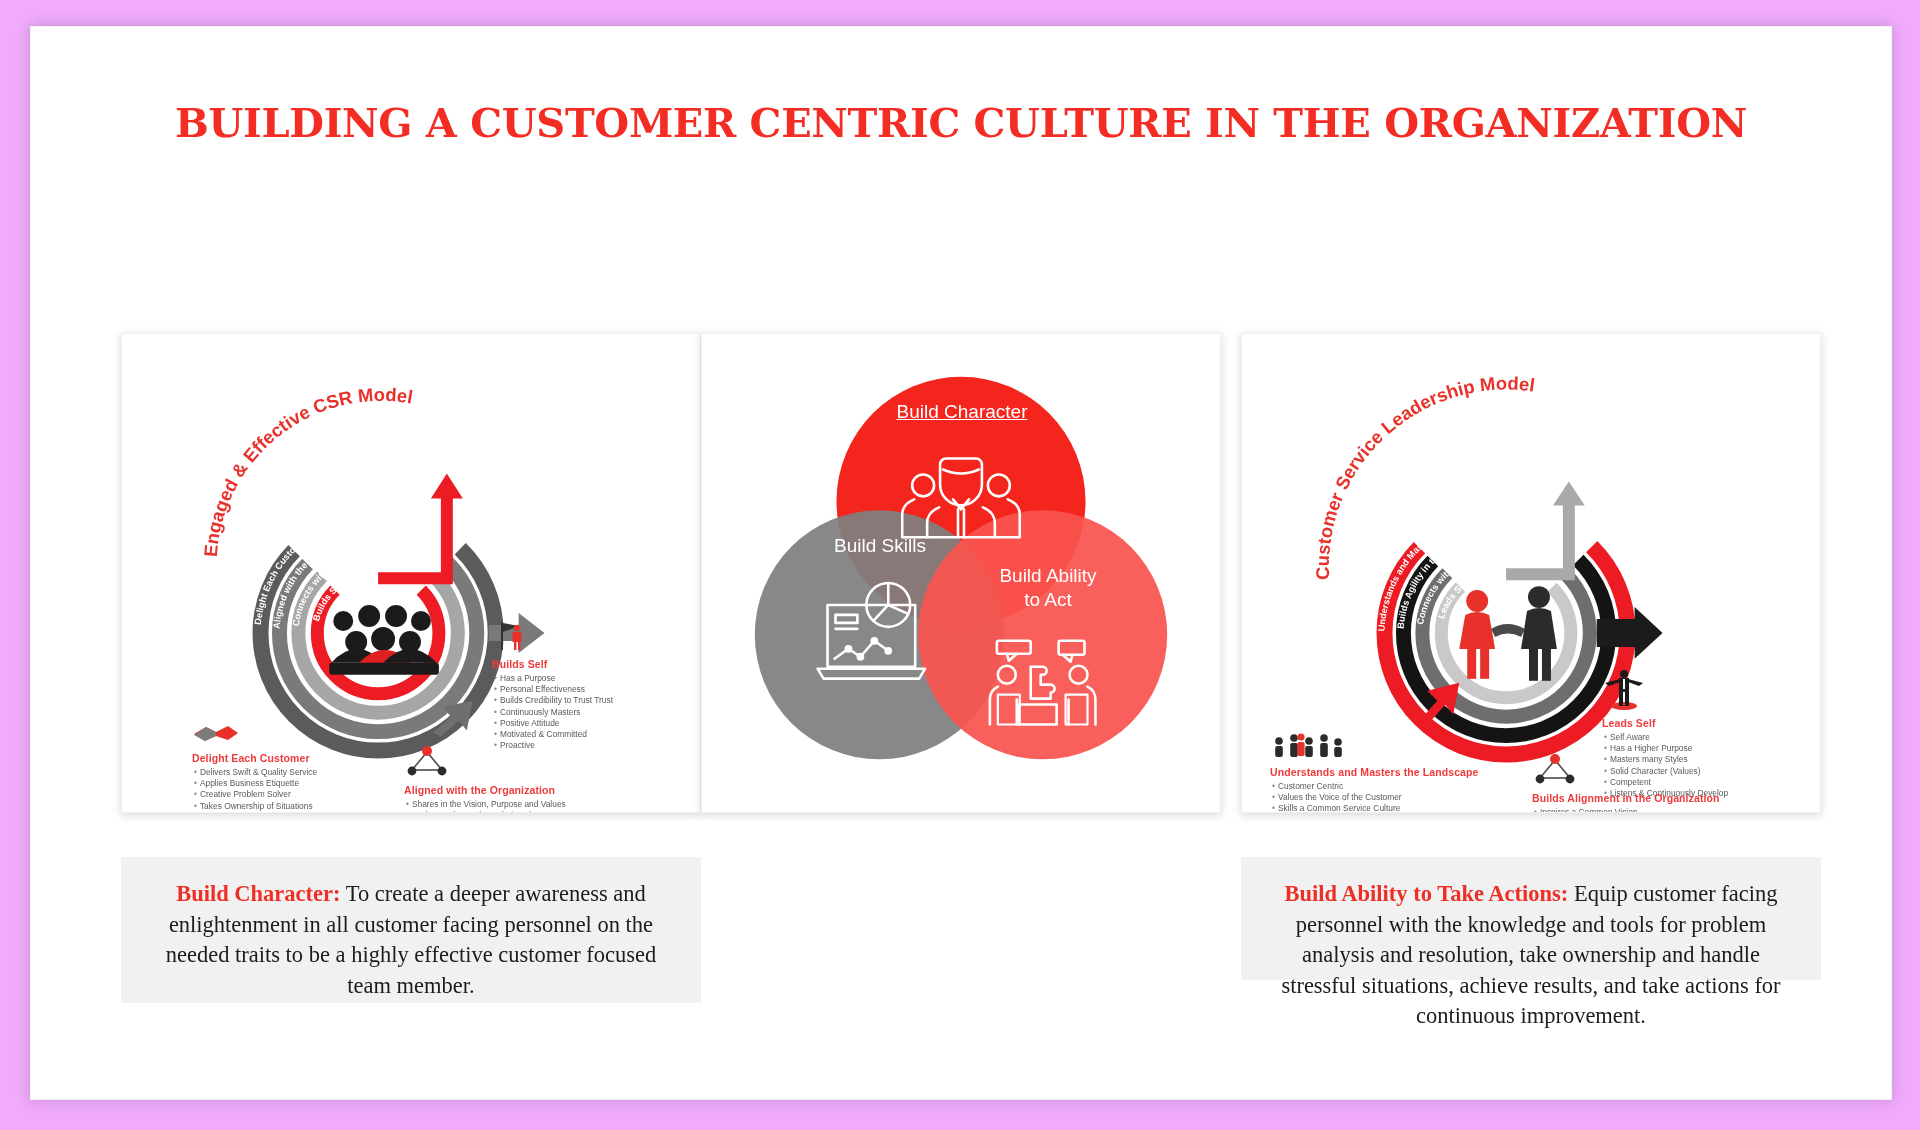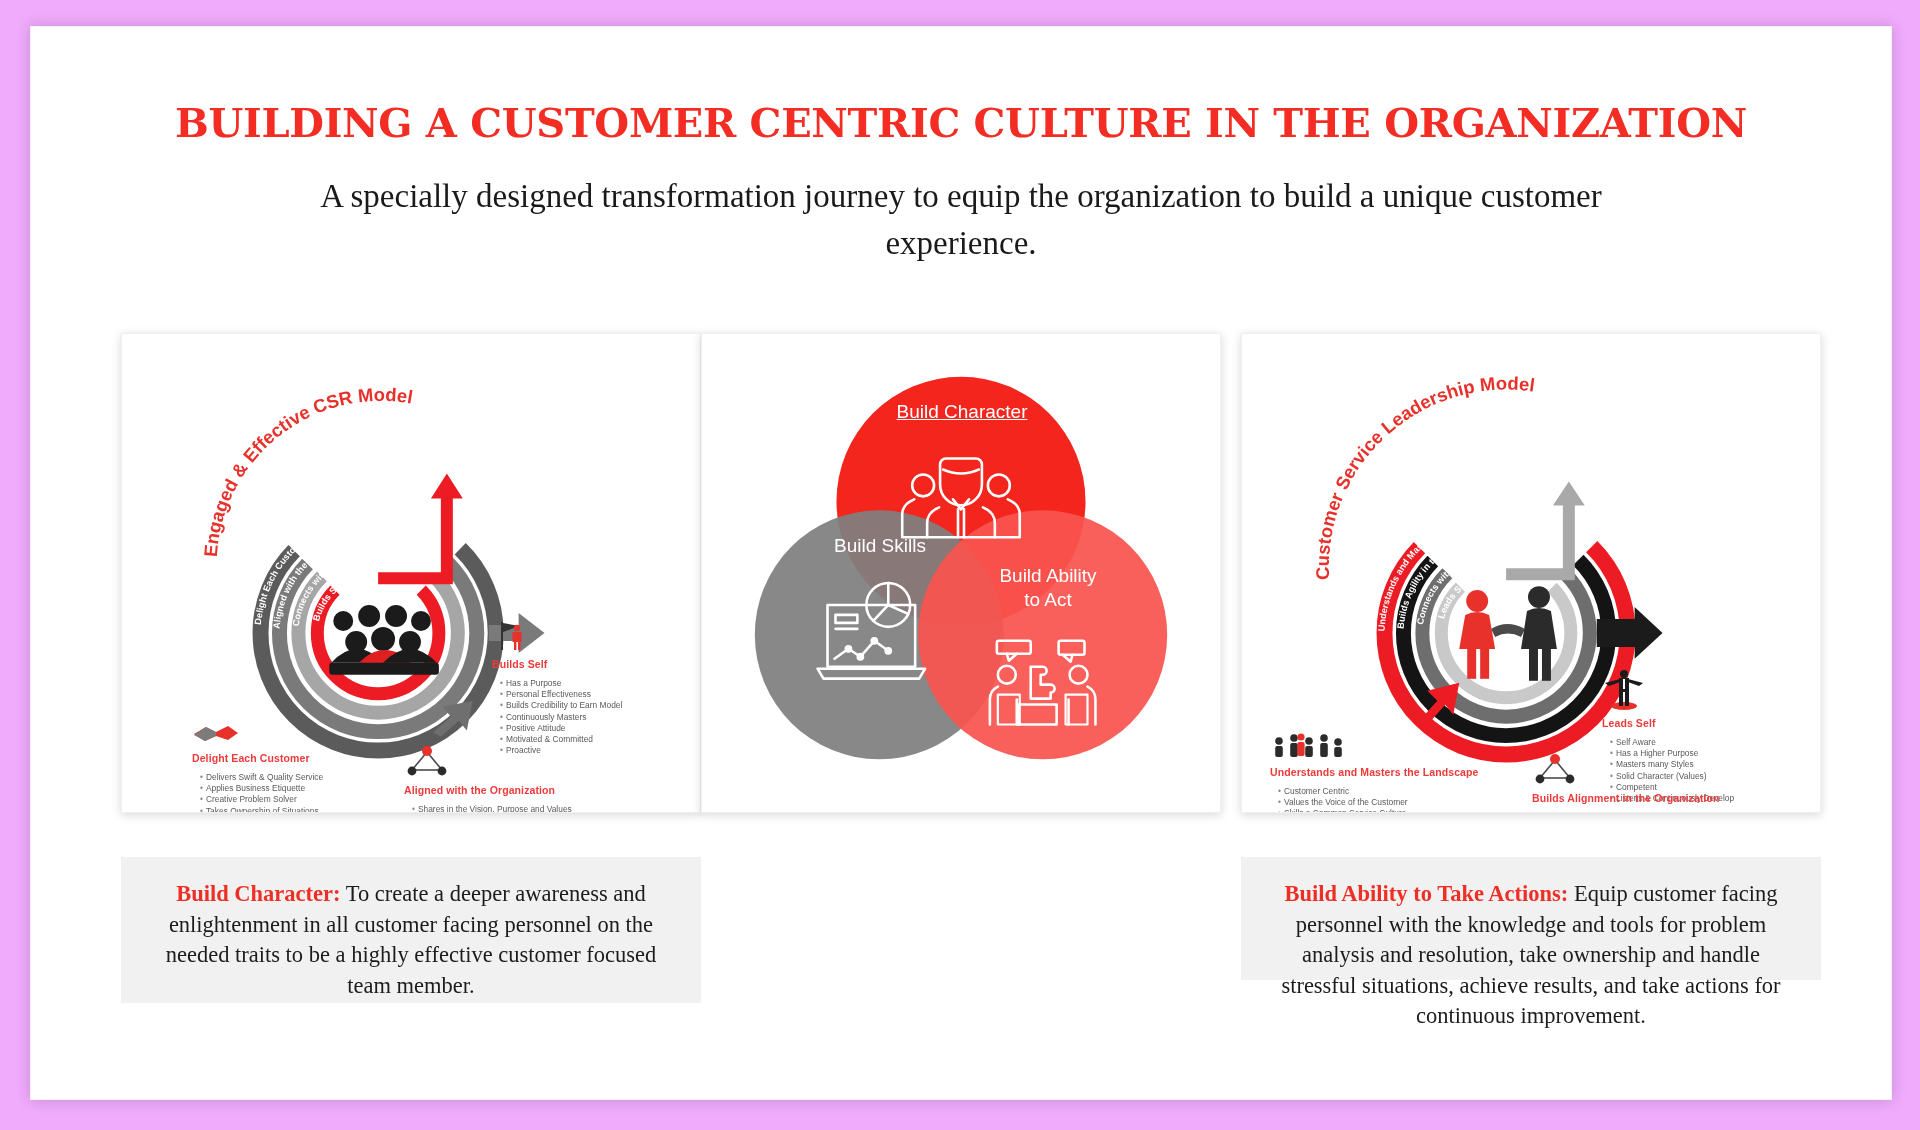--- a/index.html
+++ b/index.html
@@ -91,21 +91,21 @@
   
   .block { position: absolute; }
   .block h4 {
     margin: 0 0 3px 0;
     font-size: 10.5px;
     font-weight: bold;
     color: #ee3a3a;
     letter-spacing: 0.1px;
   }
   .block ul {
-    margin: 8px;
+    margin: 2px;
     padding: 0;
     list-style: none;
   }
   .block li {
     font-size: 8.4px;
     line-height: 11.2px;
     color: #5a5a5a;
     white-space: nowrap;
   }
   .block li:before {
@@ -154,21 +154,20 @@
   .desc-mid   { left: 610px;  width: 520px;  height: 170px; }
   .desc-right { left: 1150px; width: 580px;  height: 123px; }
 </style>
 </head>
 <body>
 
 <div class="slide-shadow-wrap">
   <div class="slide">
 
     <div class="title">BUILDING A CUSTOMER CENTRIC CULTURE IN THE ORGANIZATION</div>
-    <div class="subtitle">A specially designed transformation journey to equip the organization to build a unique customer experience.</div>
 
     <div class="cards">
 
       <div class="card card-left">
         <svg class="model" viewBox="0 0 580 480">
           <defs>
             <path id="lt-arc" d="M 95 230 A 165 165 0 0 1 300 72"></path>
             <path id="l-r1" d="M 139 300 A 118 118 0 0 1 235 186"></path>
             <path id="l-r2" d="M 158 300 A 99 99 0 0 1 238 205"></path>
             <path id="l-r3" d="M 177 300 A 80 80 0 0 1 242 224"></path>
@@ -222,21 +221,21 @@
               <circle cx="25" cy="8" r="3.2" fill="#e8312a"></circle>
               <path d="M20.5 12 h9 v10 h-9 z" fill="#e8312a"></path>
               <rect x="22" y="22" width="2.4" height="8" fill="#e8312a"></rect>
               <rect x="26" y="22" width="2.4" height="8" fill="#e8312a"></rect>
             </svg>
           </div>
           <h4>Builds Self</h4>
           <ul>
               <li>Has a Purpose</li>
               <li>Personal Effectiveness</li>
-              <li>Builds Credibility to Earn Model</li>
+              <li>Builds Credibility to Trust Trust</li>
               <li>Continuously Masters</li>
               <li>Positive Attitude</li>
               <li>Motivated &amp; Committed</li>
               <li>Proactive</li>
             </ul>
         </div>
 
         <div class="block" style="left:70px; top:386px;">
           <div style="margin-bottom:2px;">
             <svg width="48" height="26" viewBox="0 0 48 26">

